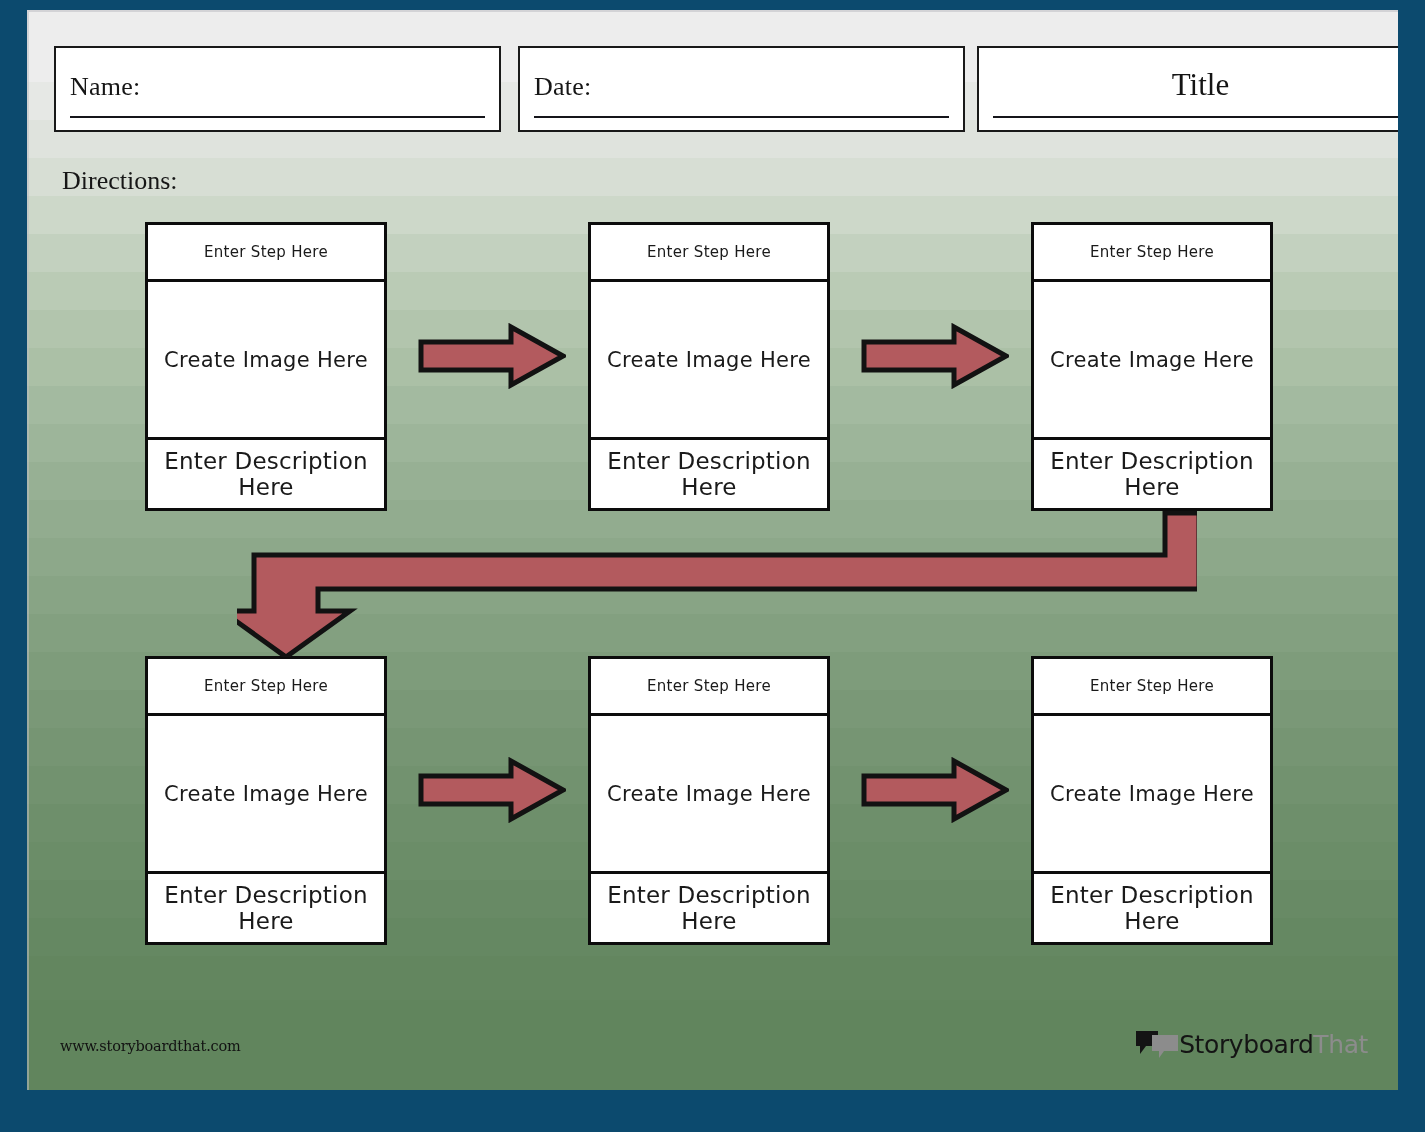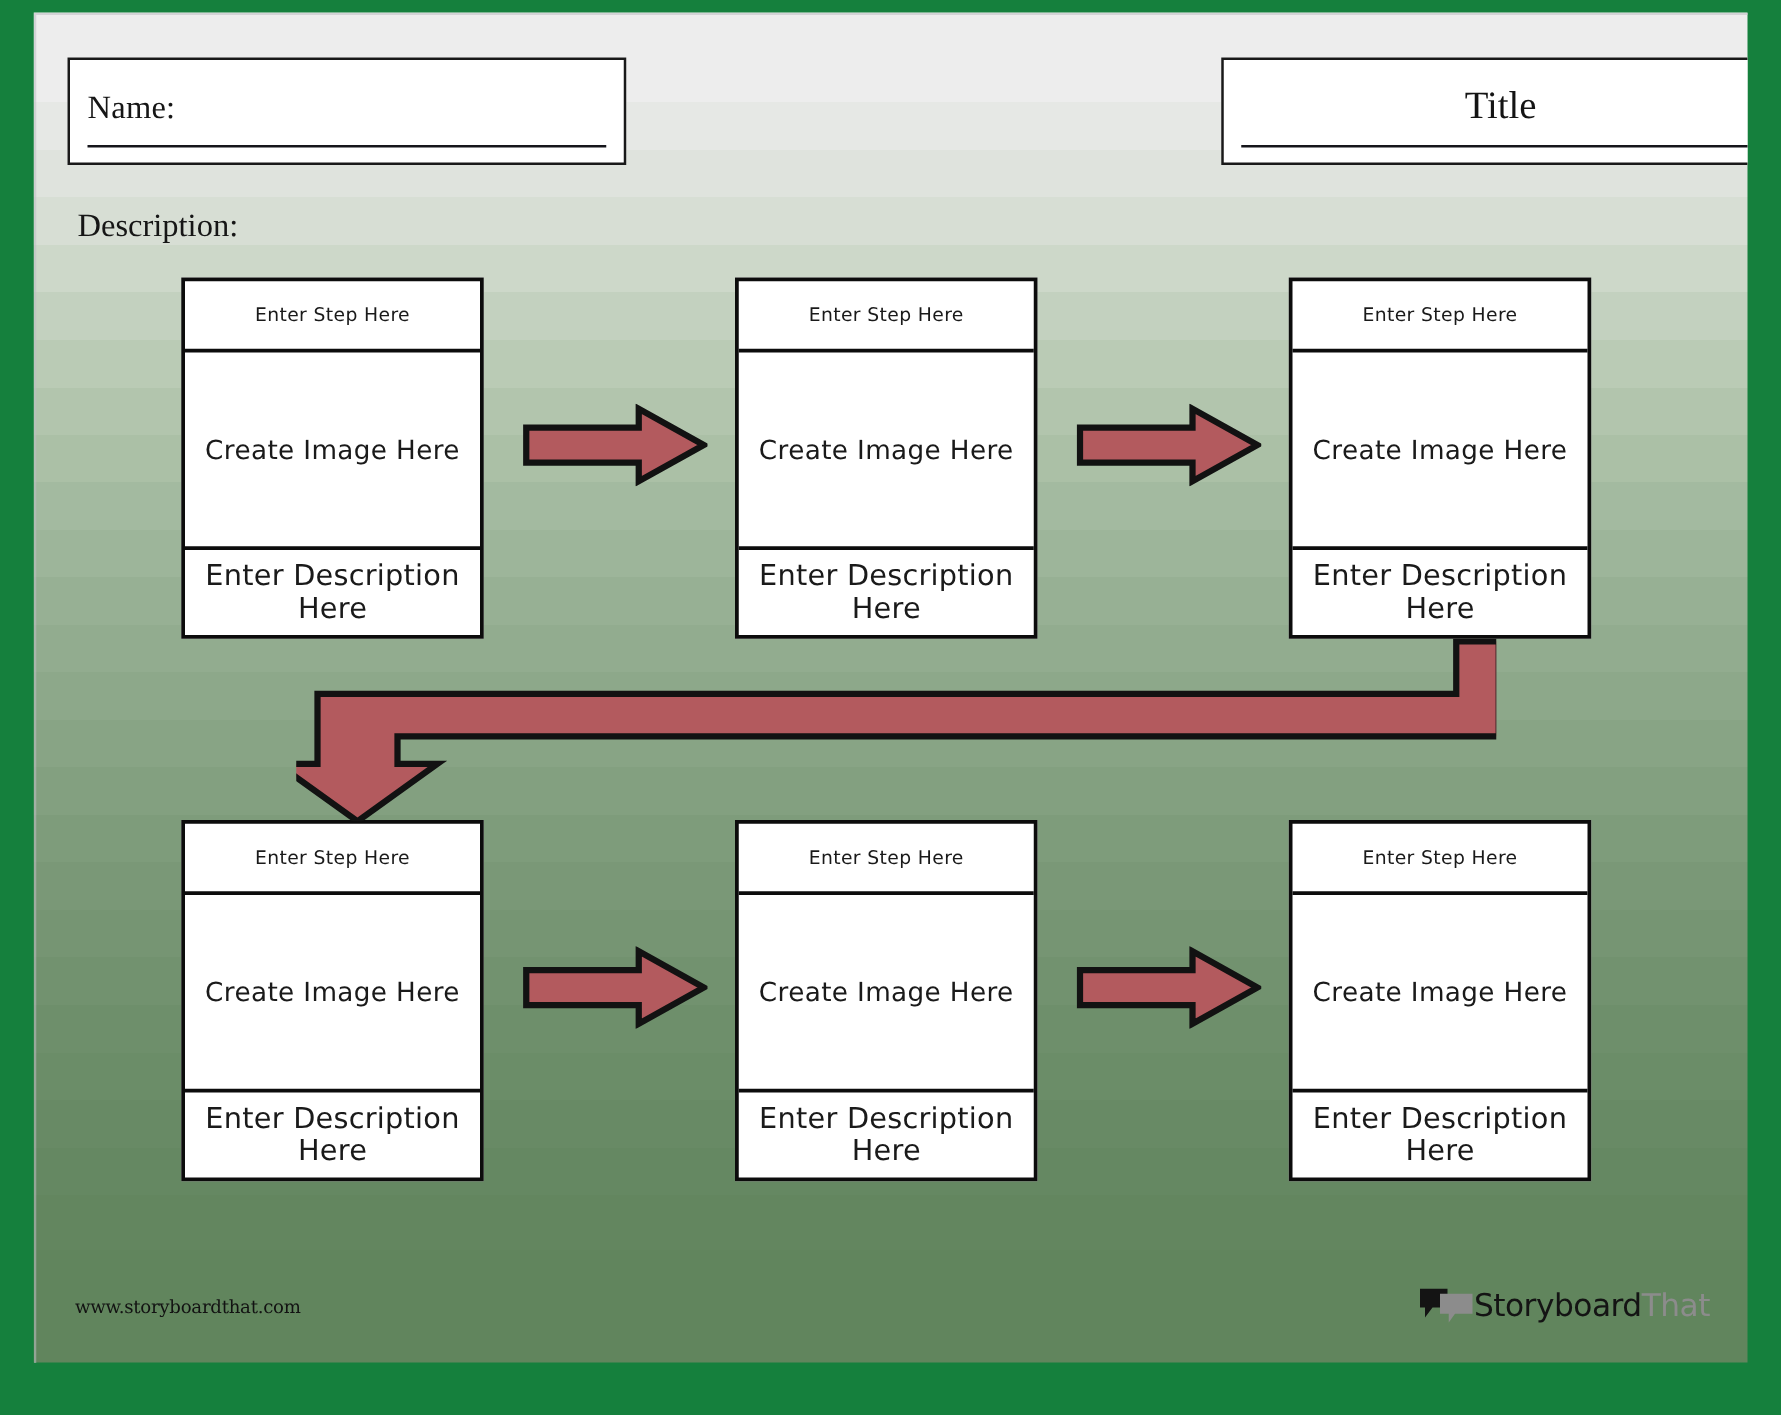--- a/index.html
+++ b/index.html
@@ -12,21 +12,21 @@
     height: 1132px;
     overflow: hidden;
     font-family: "Liberation Serif", "DejaVu Serif", serif;
   }
 
   
   #frame {
     position: absolute;
     left: 0; top: 0;
     width: 1425px; height: 1132px;
-    background: #15803d;
+    background: #0c4a6e;
   }
 
   
   #canvas {
     position: absolute;
     left: 27px;
     top: 10px;
     width: 1371px;
     height: 1080px;
     overflow: hidden;
@@ -217,27 +217,31 @@
 
 <div id="frame">
 
   <div id="canvas">
 
     <div class="hdr-box" id="box-name">
       <span class="hdr-label">Name:</span>
       <span class="hdr-rule"></span>
     </div>
 
+    <div class="hdr-box" id="box-date">
+      <span class="hdr-label">Date:</span>
+      <span class="hdr-rule"></span>
+    </div>
 
     <div class="hdr-box" id="box-title">
       <span class="hdr-title">Title</span>
       <span class="hdr-rule"></span>
     </div>
 
-    <div id="directions">Description:</div>
+    <div id="directions">Directions:</div>
 
     <div class="card" id="card-1">
       <div class="card-step">Enter Step Here</div>
       <div class="card-image">Create Image Here</div>
       <div class="card-desc">Enter Description Here</div>
     </div>
 
     <div class="card" id="card-2">
       <div class="card-step">Enter Step Here</div>
       <div class="card-image">Create Image Here</div>

